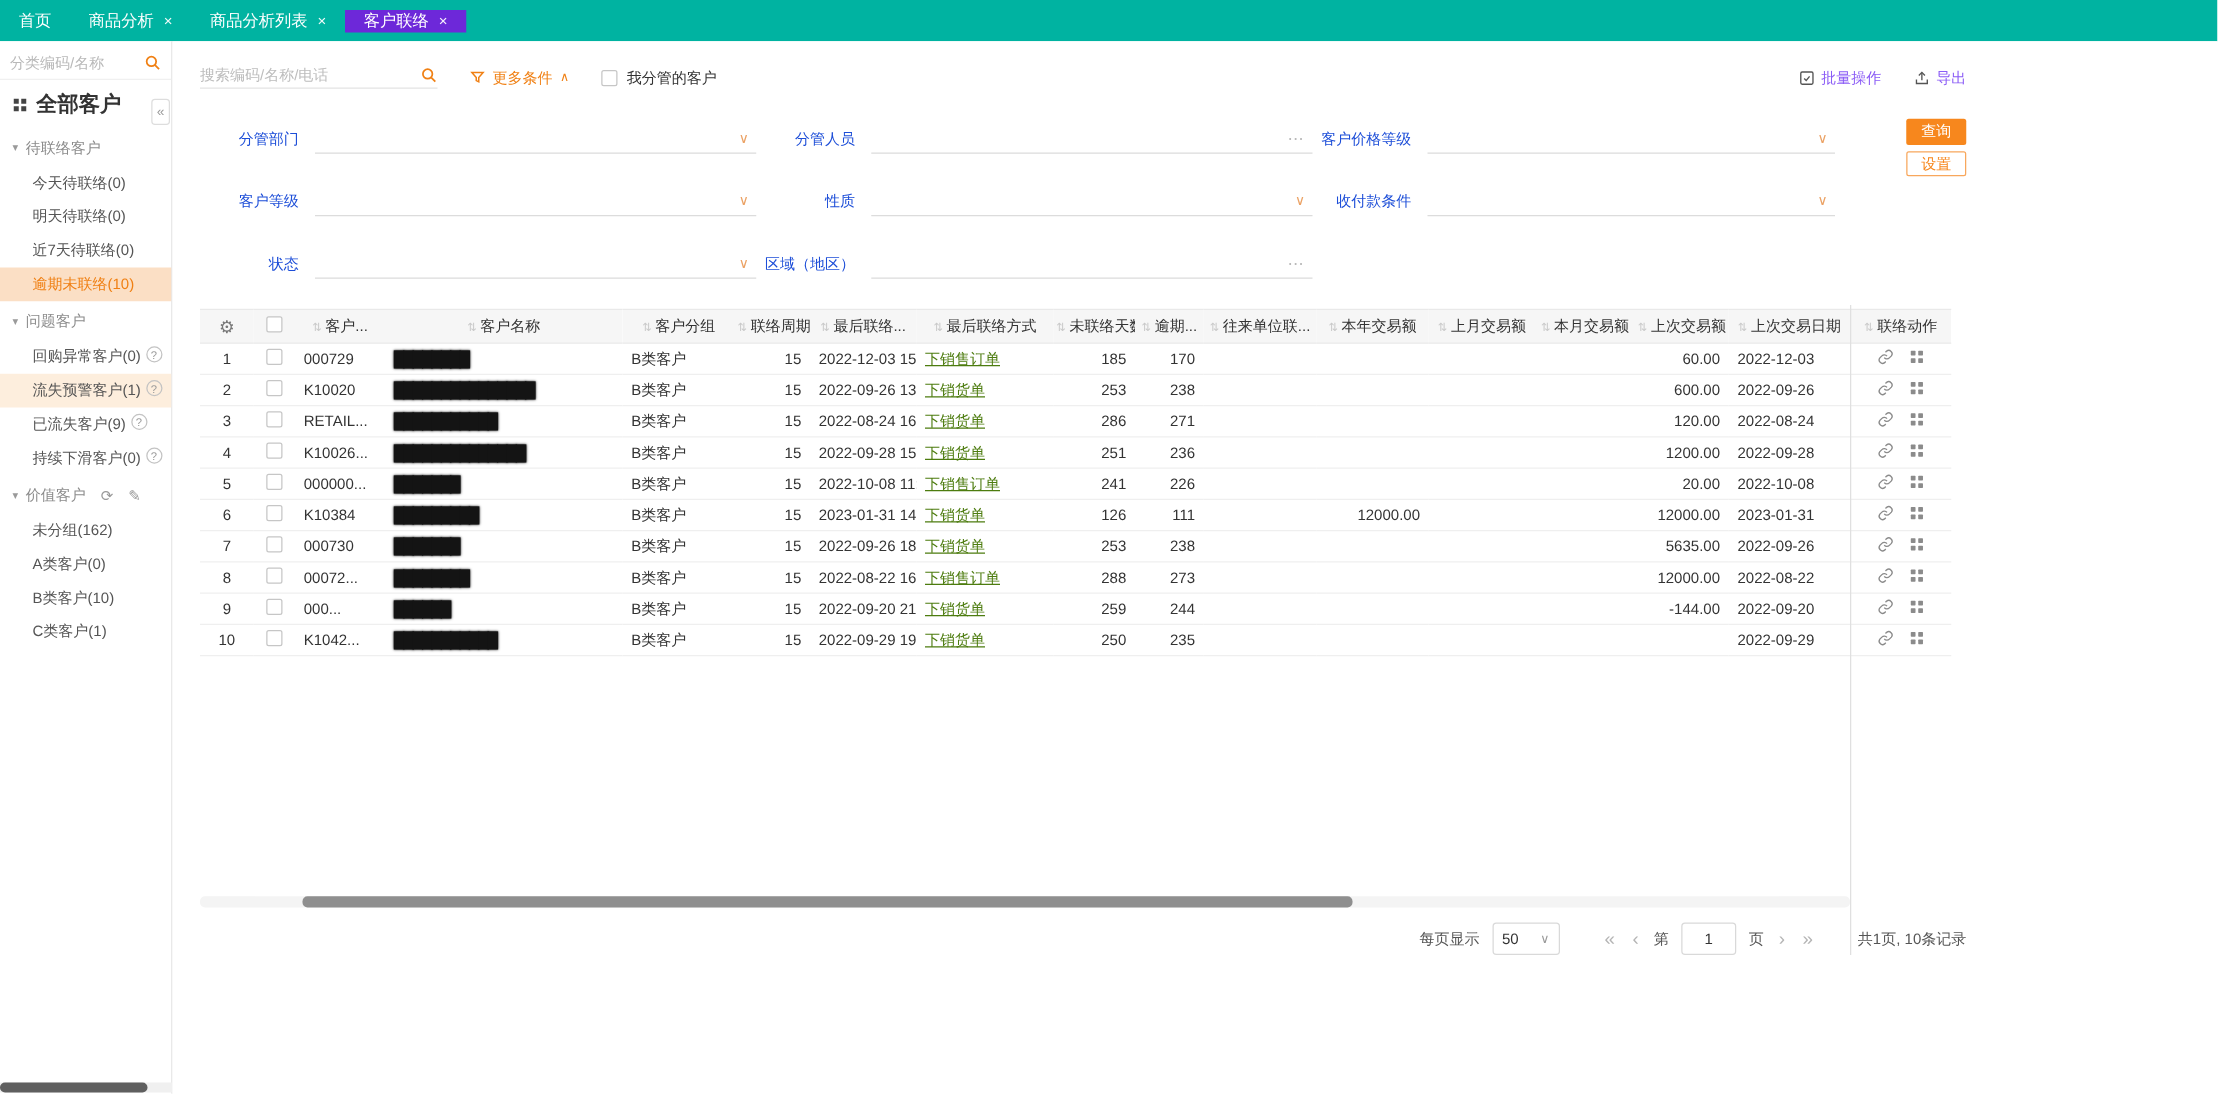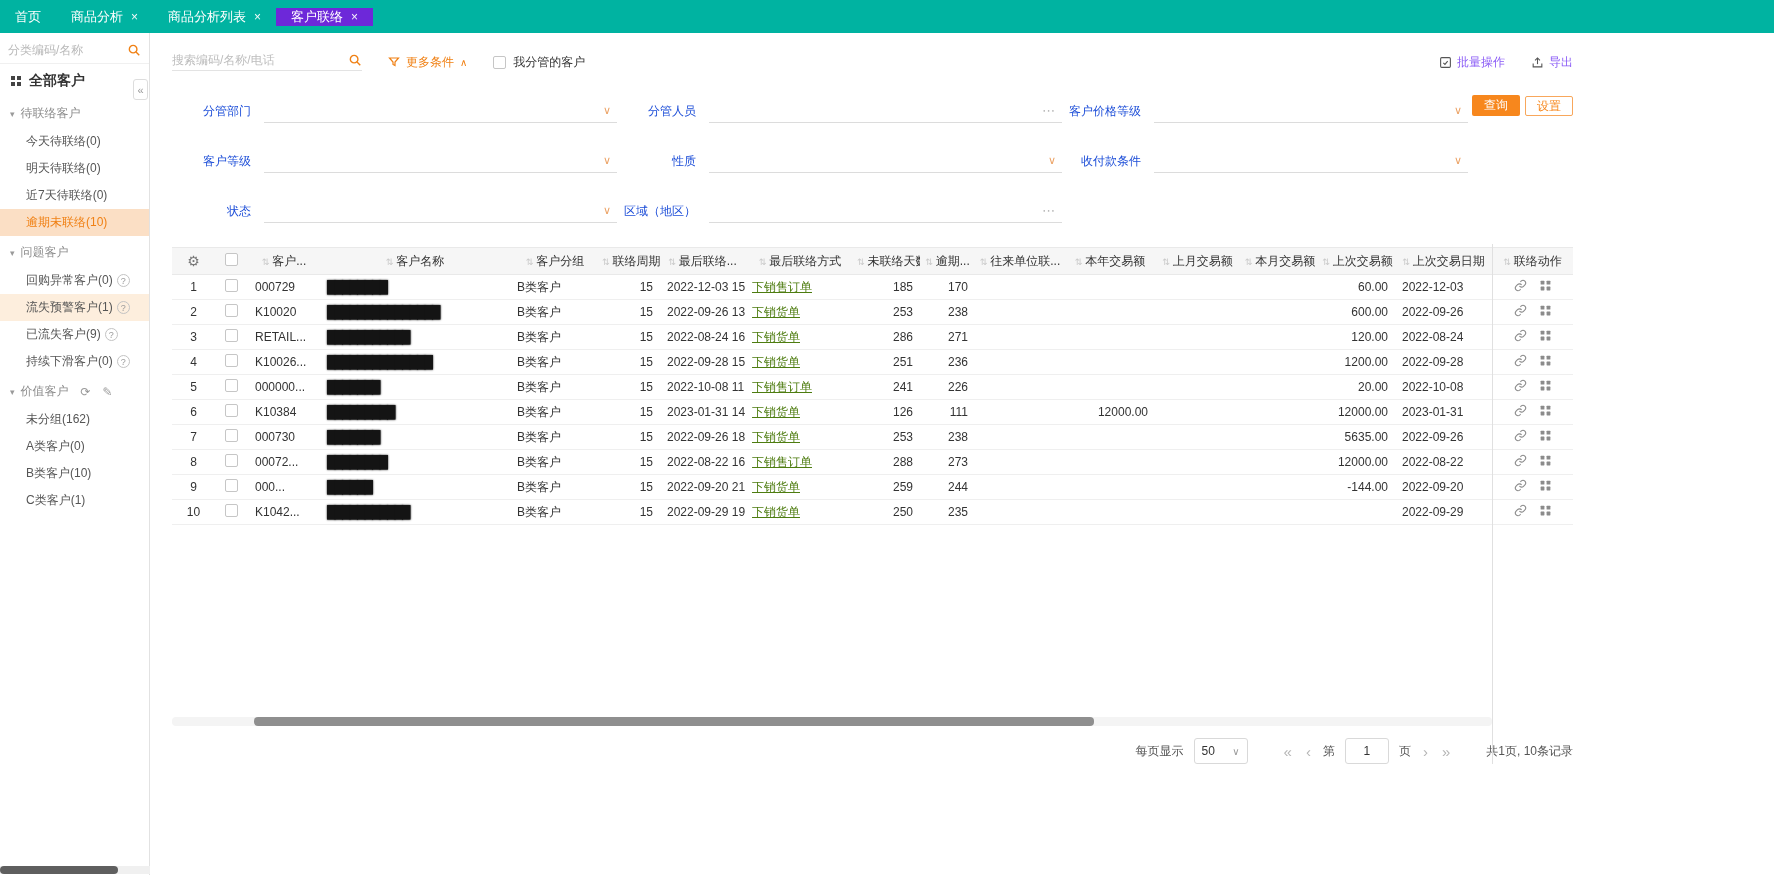--- a/index.html
+++ b/index.html
@@ -10,31 +10,31 @@
   .topbar { height:33px; background:#00b3a1; display:flex; align-items:center; color:#fff; }
   .tab { display:flex; align-items:center; gap:8px; padding:0 15px; font-size:13px; cursor:pointer; position:relative; }
   .tab + .tab::before { content:''; position:absolute; left:0; top:9px; bottom:9px; width:1px; background:rgba(255,255,255,0.28); }
   .tab.active { background:#6d28d9; }
   .tab .close { font-size:12px; opacity:.95; }
 
   
   .layout { display:flex; height:842px; }
 
   
-  .sidebar { width:150px; border-right:1px solid #e2e2e2; position:relative; padding-top:8px; background:#fff; }
+  .sidebar { width:138px; border-right:1px solid #e2e2e2; position:relative; padding-top:8px; background:#fff; }
   .side-search { display:flex; align-items:center; padding:2px 8px 6px 8px; border-bottom:1px solid #f0f0f0; }
   .side-search input { flex:1; border:none; outline:none; font-size:12px; color:#333; width:100px; font-family:inherit; }
   .side-search input::placeholder { color:#b9b9b9; }
-  .all-customers { display:flex; align-items:center; gap:7px; padding:8px 10px 7px 10px; font-size:14px; font-weight:bold; color:#333; cursor:pointer; }
+  .all-customers { display:flex; align-items:center; gap:7px; padding:8px 10px 7px 10px; font-size:17px; font-weight:bold; color:#333; cursor:pointer; }
   .collapse-btn { position:absolute; top:46px; right:1px; width:15px; height:21px; border:1px solid #ddd; border-radius:3px; background:#fff; color:#999; font-size:11px; display:flex; align-items:center; justify-content:center; cursor:pointer; }
   .side-group { margin-top:2px; }
   .side-group-header { display:flex; align-items:center; gap:6px; padding:6px 10px; color:#8c8c8c; cursor:pointer; }
   .tri { font-size:9px; color:#9a9a9a; }
   .side-tool { margin-left:6px; color:#999; font-size:12px; cursor:pointer; }
-  .side-item { padding:5px 8px 5px 26px; color:#555; display:flex; align-items:center; cursor:pointer; white-space:nowrap; }
+  .side-item { padding:5px 8px 5px 26px; color:#555; display:flex; align-items:flex-start; cursor:pointer; white-space:nowrap; }
   .side-item.selected { background:#fbdfc5; color:#f08014; }
   .side-item.highlight { background:#fdeedd; }
   .info-icon { margin-left:4px; width:13px; height:13px; border:1px solid #c3c3c3; border-radius:50%; font-size:9px; color:#999; display:inline-flex; align-items:center; justify-content:center; flex:none; }
   .side-scroll { position:absolute; left:0; bottom:1px; width:150px; height:8px; background:#f0f0f0; }
   .side-scroll .thumb { width:118px; height:8px; background:#5f5f5f; border-radius:4px; }
 
   
   .main { flex:1; position:relative; padding-left:22px; padding-right:201px; background:#fff; }
 
   .toolbar { display:flex; align-items:center; margin-top:14px; height:30px; gap:26px; }
@@ -49,21 +49,21 @@
   .topact { display:flex; align-items:center; gap:5px; color:#8b5cf6; cursor:pointer; }
 
   
   .filters { position:relative; margin-top:10px; height:148px; padding-top:12px; }
   .fgrid { display:grid; grid-template-columns:445px 445px 1fr; row-gap:26px; padding-right:105px; }
   .fcell { display:flex; align-items:center; }
   .flabel { width:92px; text-align:right; padding-right:13px; color:#1d4ed8; flex:none; }
   .ffield { flex:1; border-bottom:1px solid #dcdcdc; height:24px; display:flex; align-items:center; justify-content:flex-end; padding:0 6px; cursor:pointer; }
   .fchev { color:#eba265; font-size:11px; }
   .dots { color:#b9b9b9; font-size:13px; letter-spacing:1px; }
-  .fbuttons { position:absolute; right:0; top:8px; display:flex; flex-direction:row; gap:5px; align-items:flex-end; }
+  .fbuttons { position:absolute; right:0; top:8px; display:flex; flex-direction:column; gap:5px; align-items:flex-end; }
   .btn-query { width:48px; height:21px; background:#f7871d; color:#fff; border:none; border-radius:2px; font-size:12px; font-family:inherit; cursor:pointer; }
   .btn-settings { width:48px; height:20px; background:#fff; color:#f7871d; border:1px solid #f8a75c; border-radius:2px; font-size:12px; font-family:inherit; cursor:pointer; }
 
   
   .grid { border-collapse:collapse; table-layout:fixed; width:1401px; margin-top:12px; }
   .grid th { background:#f6f6f6; border-top:1px solid #e9e9e9; border-bottom:1px solid #e9e9e9; height:27px; font-weight:normal; color:#333; white-space:nowrap; overflow:hidden; text-align:center; padding:0 2px; }
   .grid td { height:25px; border-bottom:1px solid #efefef; padding:0 7px; white-space:nowrap; overflow:hidden; color:#333; }
   .al { text-align:left; } .ar { text-align:right; } .ac { text-align:center; }
   .sort { font-size:9px; color:#c9c9c9; margin-right:3px; }
   .gear { font-size:14px; color:#777; }

